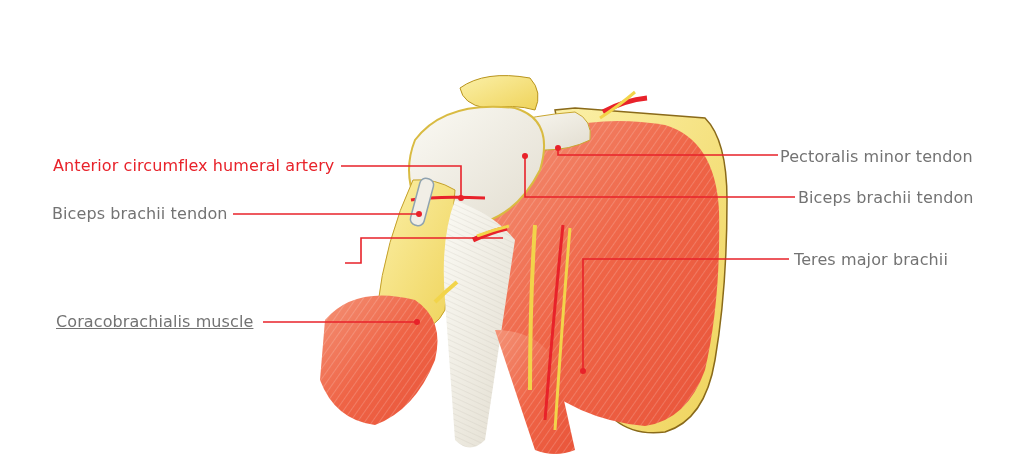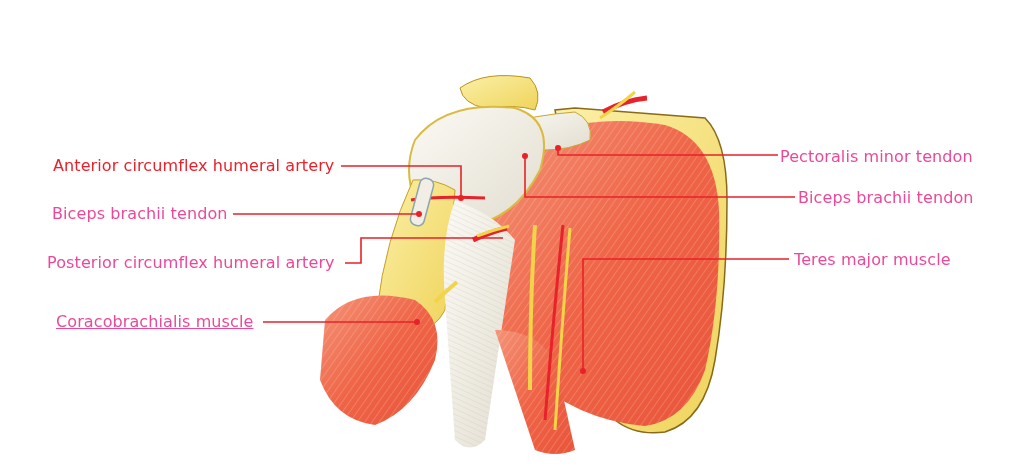--- a/index.html
+++ b/index.html
@@ -1,19 +1,19 @@
 <!DOCTYPE html>
 <html><head>
 <meta charset="utf-8">
 <style>
   html, body { margin: 0; padding: 0; background: #ffffff; }
   body { width: 1024px; height: 466px; position: relative; overflow: hidden;
          font-family: "DejaVu Sans", sans-serif; }
   #stage { position: absolute; left: 15px; top: 0; width: 1024px; height: 466px; }
-  .label { position: absolute; font-size: 16px; color: #ec4899; white-space: nowrap;
+  .label { position: absolute; font-size: 16px; color: #737373; white-space: nowrap;
            line-height: 20px; letter-spacing: 0.1px; }
   .label.highlight { color: #e8222a; }
   svg { position: absolute; left: 0; top: 0; }
 </style>
 </head>
 <body>
 
 <div id="stage">
 
   <svg width="1024" height="466" viewBox="0 0 1024 466">
@@ -102,19 +102,18 @@
       <circle cx="543" cy="148" r="2.2" fill="#e8222a"></circle>
       <polyline points="510,156 510,197 780,197"></polyline>
       <circle cx="510" cy="156" r="2.2" fill="#e8222a"></circle>
       <polyline points="774,259 568,259 568,371"></polyline>
       <circle cx="568" cy="371" r="2.2" fill="#e8222a"></circle>
     </g>
   </svg>
 
   <div class="label highlight" style="left:38px; top:156px;">Anterior circumflex humeral artery</div>
   <div class="label" style="left:37px; top:204px;">Biceps brachii tendon</div>
-  <div class="label" style="left:32px; top:253px;">Posterior circumflex humeral artery</div>
   <div class="label" style="left:41px; top:312px;text-decoration:underline;">Coracobrachialis muscle</div>
 
   <div class="label" style="left:765px; top:147px;">Pectoralis minor tendon</div>
   <div class="label" style="left:783px; top:188px;">Biceps brachii tendon</div>
-  <div class="label" style="left:779px; top:250px;">Teres major muscle</div>
+  <div class="label" style="left:779px; top:250px;">Teres major brachii</div>
 </div>
 
 </body></html>

